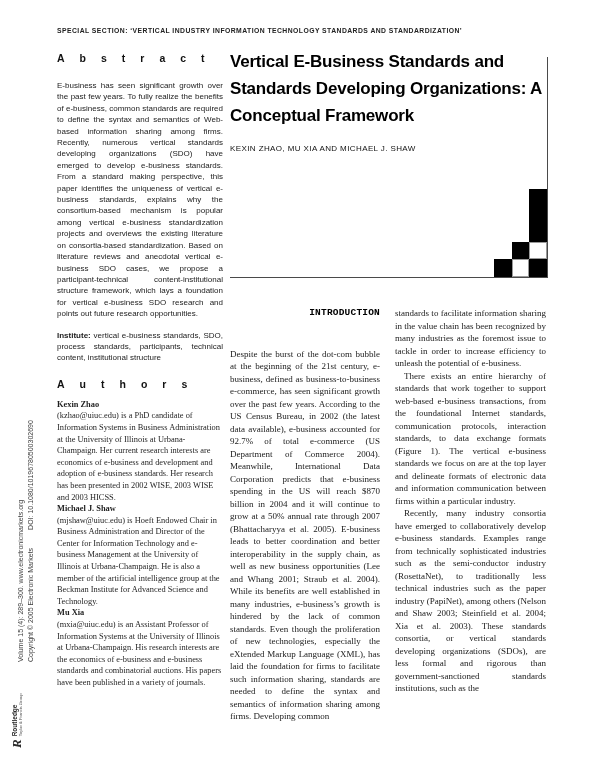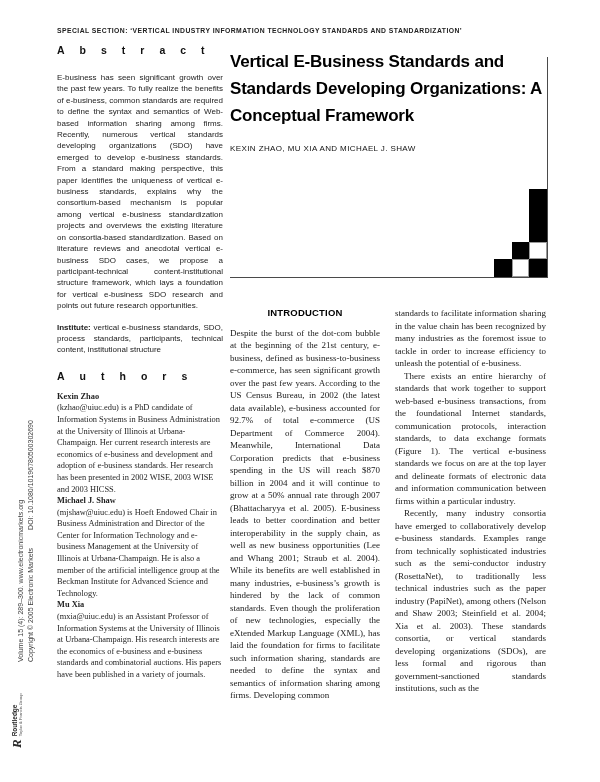--- a/index.html
+++ b/index.html
@@ -30,21 +30,21 @@
   }
   .publisher .r-mark {
     font-family:"Liberation Serif", serif; font-weight:bold; font-style:italic;
     font-size:13px; line-height:13px;
   }
   .publisher .pub-text { display:flex; flex-direction:column; }
   .publisher .pub-name { font-size:6.5px; font-weight:bold; line-height:7px; }
   .publisher .pub-tagline { font-size:4.2px; line-height:5px; color:#555; }
 
   
-  .leftcol { position:absolute; left:57px; top:44px; width:166px; }
+  .leftcol { position:absolute; left:57px; top:52px; width:166px; }
   .spread-heading {
     font-size:10.5px; font-weight:bold; color:#111;
     letter-spacing:15px; white-space:nowrap; overflow:hidden; height:13px;
   }
   .abstract-body {
     margin-top:15px; font-size:8px; line-height:11.4px; text-align:justify; color:#222;
   }
   .keywords { margin-top:10px; font-size:8px; line-height:11.4px; text-align:justify; color:#222; }
   .keywords .kw-label { font-weight:bold; }
   .authors-block { margin-top:14px; }
@@ -71,22 +71,22 @@
 
   
   .body-col {
     position:absolute; top:307px; width:150px;
     font-family:"Liberation Serif", serif; font-size:9px; line-height:12.5px;
     text-align:justify; color:#1a1a1a;
   }
   .col-1 { left:230px; }
   .col-2 { left:395px; width:151px; }
   .intro-heading {
-    font-family:Liberation Sans, sans-serif; font-size:9.5px; font-weight:bold;
-    letter-spacing:0.2px; color:#000; margin-bottom:7px; text-align:center;
+    font-family:Liberation Mono, monospace; font-size:9.5px; font-weight:bold;
+    letter-spacing:0.2px; color:#000; margin-bottom:28px; text-align:right;
   }
   .body-col p + p { text-indent:9px; }
 </style>
 </head>
 <body>
 
 <div class="page">
 
   <div class="special-section">SPECIAL SECTION: ‘VERTICAL INDUSTRY INFORMATION TECHNOLOGY STANDARDS AND STANDARDIZATION’</div>
 

